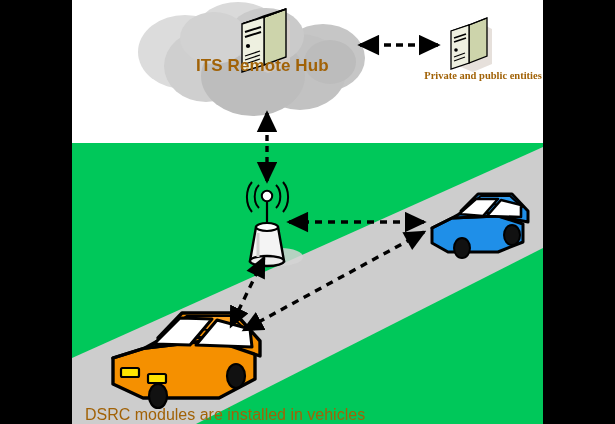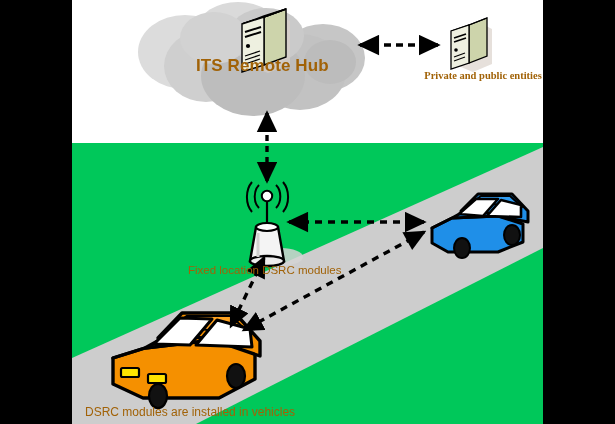--- a/index.html
+++ b/index.html
@@ -48,21 +48,21 @@
   }
   #fixed-label {
     left: 188px;
     top: 264px;
     font-size: 11.5px;
     font-weight: normal;
   }
   #vehicles-label {
     left: 85px;
     top: 406px;
-    font-size: 12px;
+    font-size: 16px;
     font-weight: normal;
   }
 </style>
 </head>
 <body>
 
 <div id="scene">
 
   <svg width="615" height="424" viewBox="0 0 615 424">
     <defs>
@@ -200,17 +200,16 @@
 
     </g>
   </svg>
 
   <div class="lbl" id="hub-label">ITS Remote Hub</div>
 
   <div class="lbl" id="entities-label">
     <span>Private and public entities</span><br>
   </div>
 
-  <div class="lbl" id="fixed-label">Fixed location DSRC modules</div>
 
   <div class="lbl" id="vehicles-label">DSRC modules are installed in vehicles</div>
 
 </div>
 
 </body></html>

